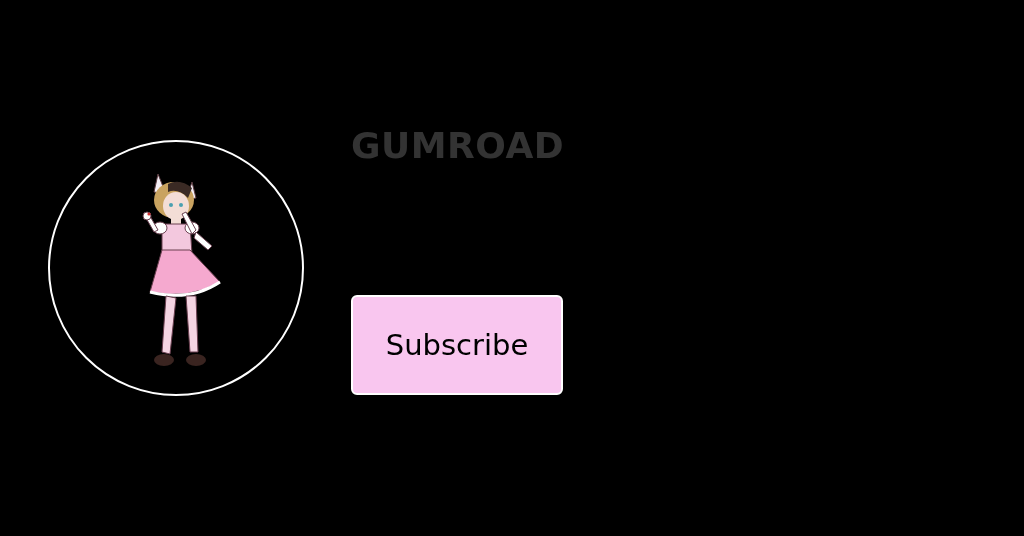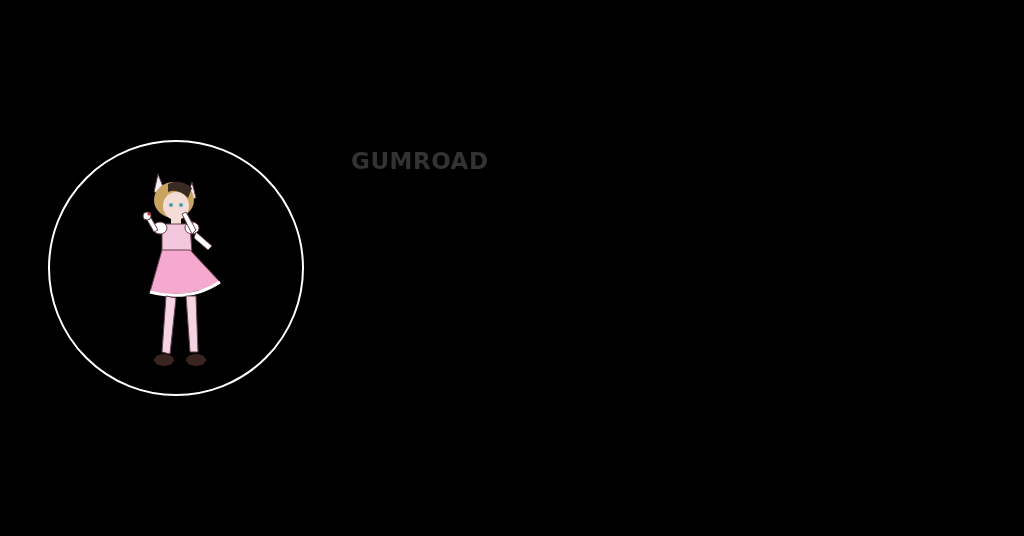--- a/index.html
+++ b/index.html
@@ -26,25 +26,25 @@
       border: 2px solid #ffffff;
       border-radius: 50%;
       box-sizing: content-box;
       overflow: hidden;
       background: #000;
     }
     .avatar svg { display: block; }
     .brand {
       position: absolute;
       left: 351px;
-      top: 146px;
+      top: 131px;
       height: 30px;
       font-family: "DejaVu Sans", sans-serif;
       font-weight: bold;
-      font-size: 23px;
+      font-size: 36px;
       letter-spacing: 0.5px;
       color: #333333;
       line-height: 30px;
       text-transform: uppercase;
     }
     .name {
       position: absolute;
       left: 350px;
       top: 202px;
       font-family: "DejaVu Sans", sans-serif;
@@ -112,14 +112,15 @@
       <path d="M136,154 L140,210 L148,210 L146,154 Z" fill="#f4d4e2" stroke="#6a4050" stroke-width="1"></path>
 
       <ellipse cx="114" cy="218" rx="10" ry="6" fill="#3a2420"></ellipse>
       <ellipse cx="146" cy="218" rx="10" ry="6" fill="#3a2420"></ellipse>
     </svg>
   </div>
 
   <div class="brand">GUMROAD</div>
 
 
+  <button class="subscribe">Subscribe</button>
 
 </div>
 
 </body></html>

